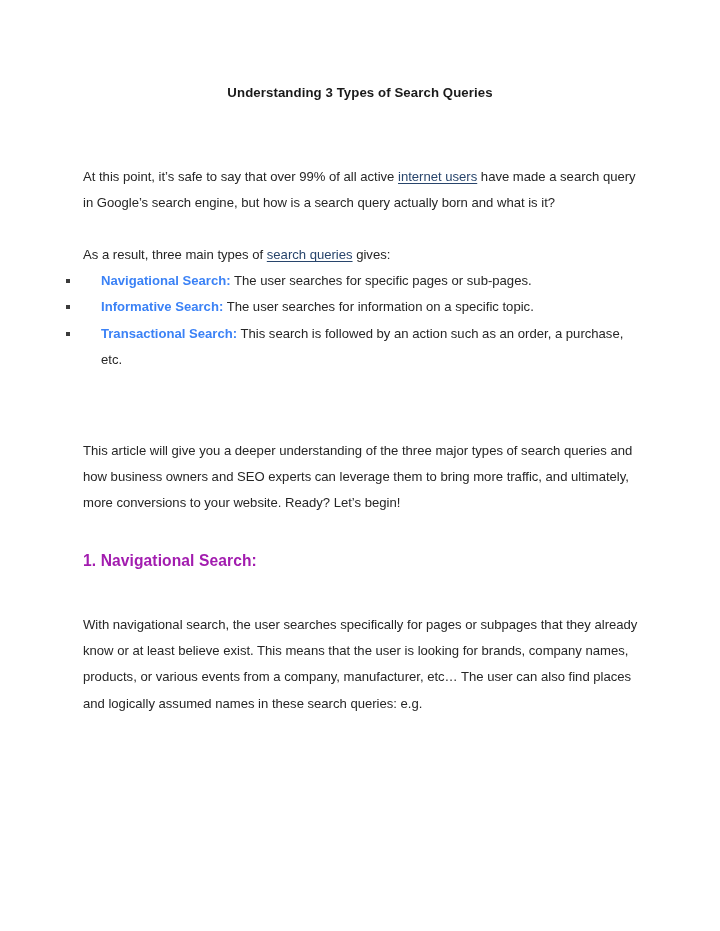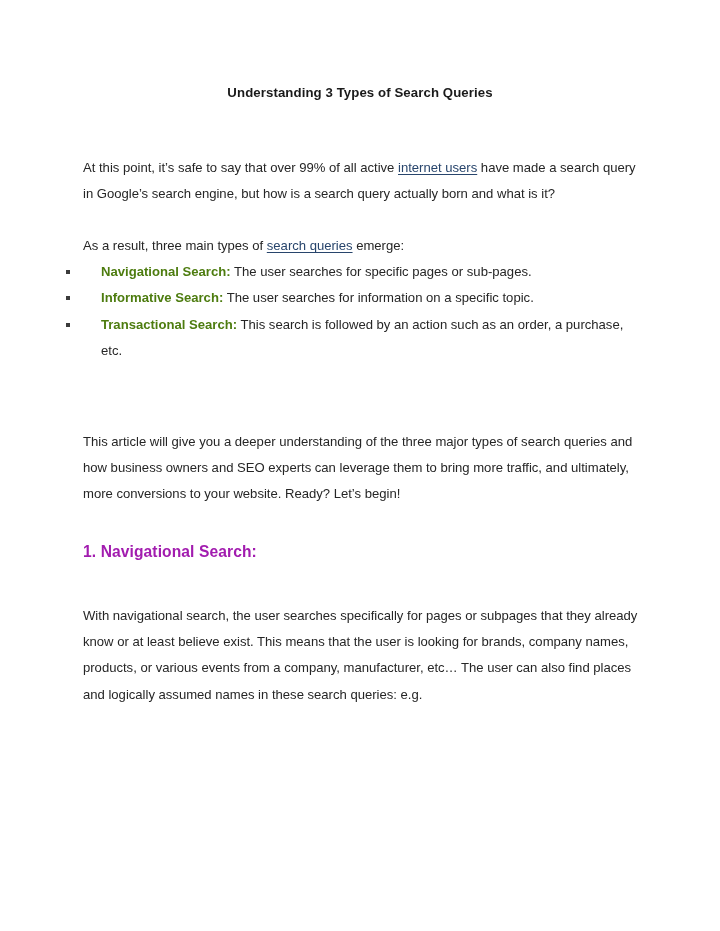--- a/index.html
+++ b/index.html
@@ -32,21 +32,21 @@
     text-align: center;
     font-size: 13.2px;
     font-weight: bold;
     letter-spacing: 0.1px;
     color: #1a1a1a;
   }
 
   .content {
     position: absolute;
     left: 83px;
-    top: 155px;
+    top: 164px;
     width: 556px;
   }
 
   p.para {
     margin: 0;
     font-size: 13.1px;
     line-height: 26.1px;
     color: #262626;
     text-align: left;
     letter-spacing: -0.01px;
@@ -90,21 +90,21 @@
   ul.bullets li .sq {
     position: absolute;
     left: -17px;
     top: 11px;
     width: 4px;
     height: 4px;
     background: #3b3b3b;
   }
   ul.bullets li b {
     font-weight: bold;
-    color: #4d7c0f;
+    color: #3b82f6;
   }
 
   h2.section-heading {
     margin: 0;
     font-size: 15.6px;
     font-weight: bold;
     line-height: 26px;
     color: #a21caf;
     letter-spacing: 0.1px;
   }
@@ -116,21 +116,21 @@
 
   <div class="doc-title">Understanding 3 Types of Search Queries</div>
 
   <div class="content">
 
     <p class="para"><span>At this point, it’s safe to say that over 99% of all active </span><a class="doclink" href="#">internet users</a><span> have made a search query in Google’s search engine, but how is a search query actually born and what is it?</span></p>
 
 
     <div class="spacer-line"></div>
 
-    <p class="para"><span>As a result, three main types of </span><a class="doclink" href="#">search queries</a><span> emerge:</span></p>
+    <p class="para"><span>As a result, three main types of </span><a class="doclink" href="#">search queries</a><span> gives:</span></p>
 
     <ul class="bullets">
       <li>
         <span class="sq"></span><b>Navigational Search:</b><span> The user searches for specific pages or sub-pages.</span>
       </li>
       <li>
         <span class="sq"></span><b>Informative Search:</b><span> The user searches for information on a specific topic.</span>
       </li>
       <li>
         <span class="sq"></span><b>Transactional Search:</b><span> This search is followed by an action such as an order, a purchase, etc.</span>

